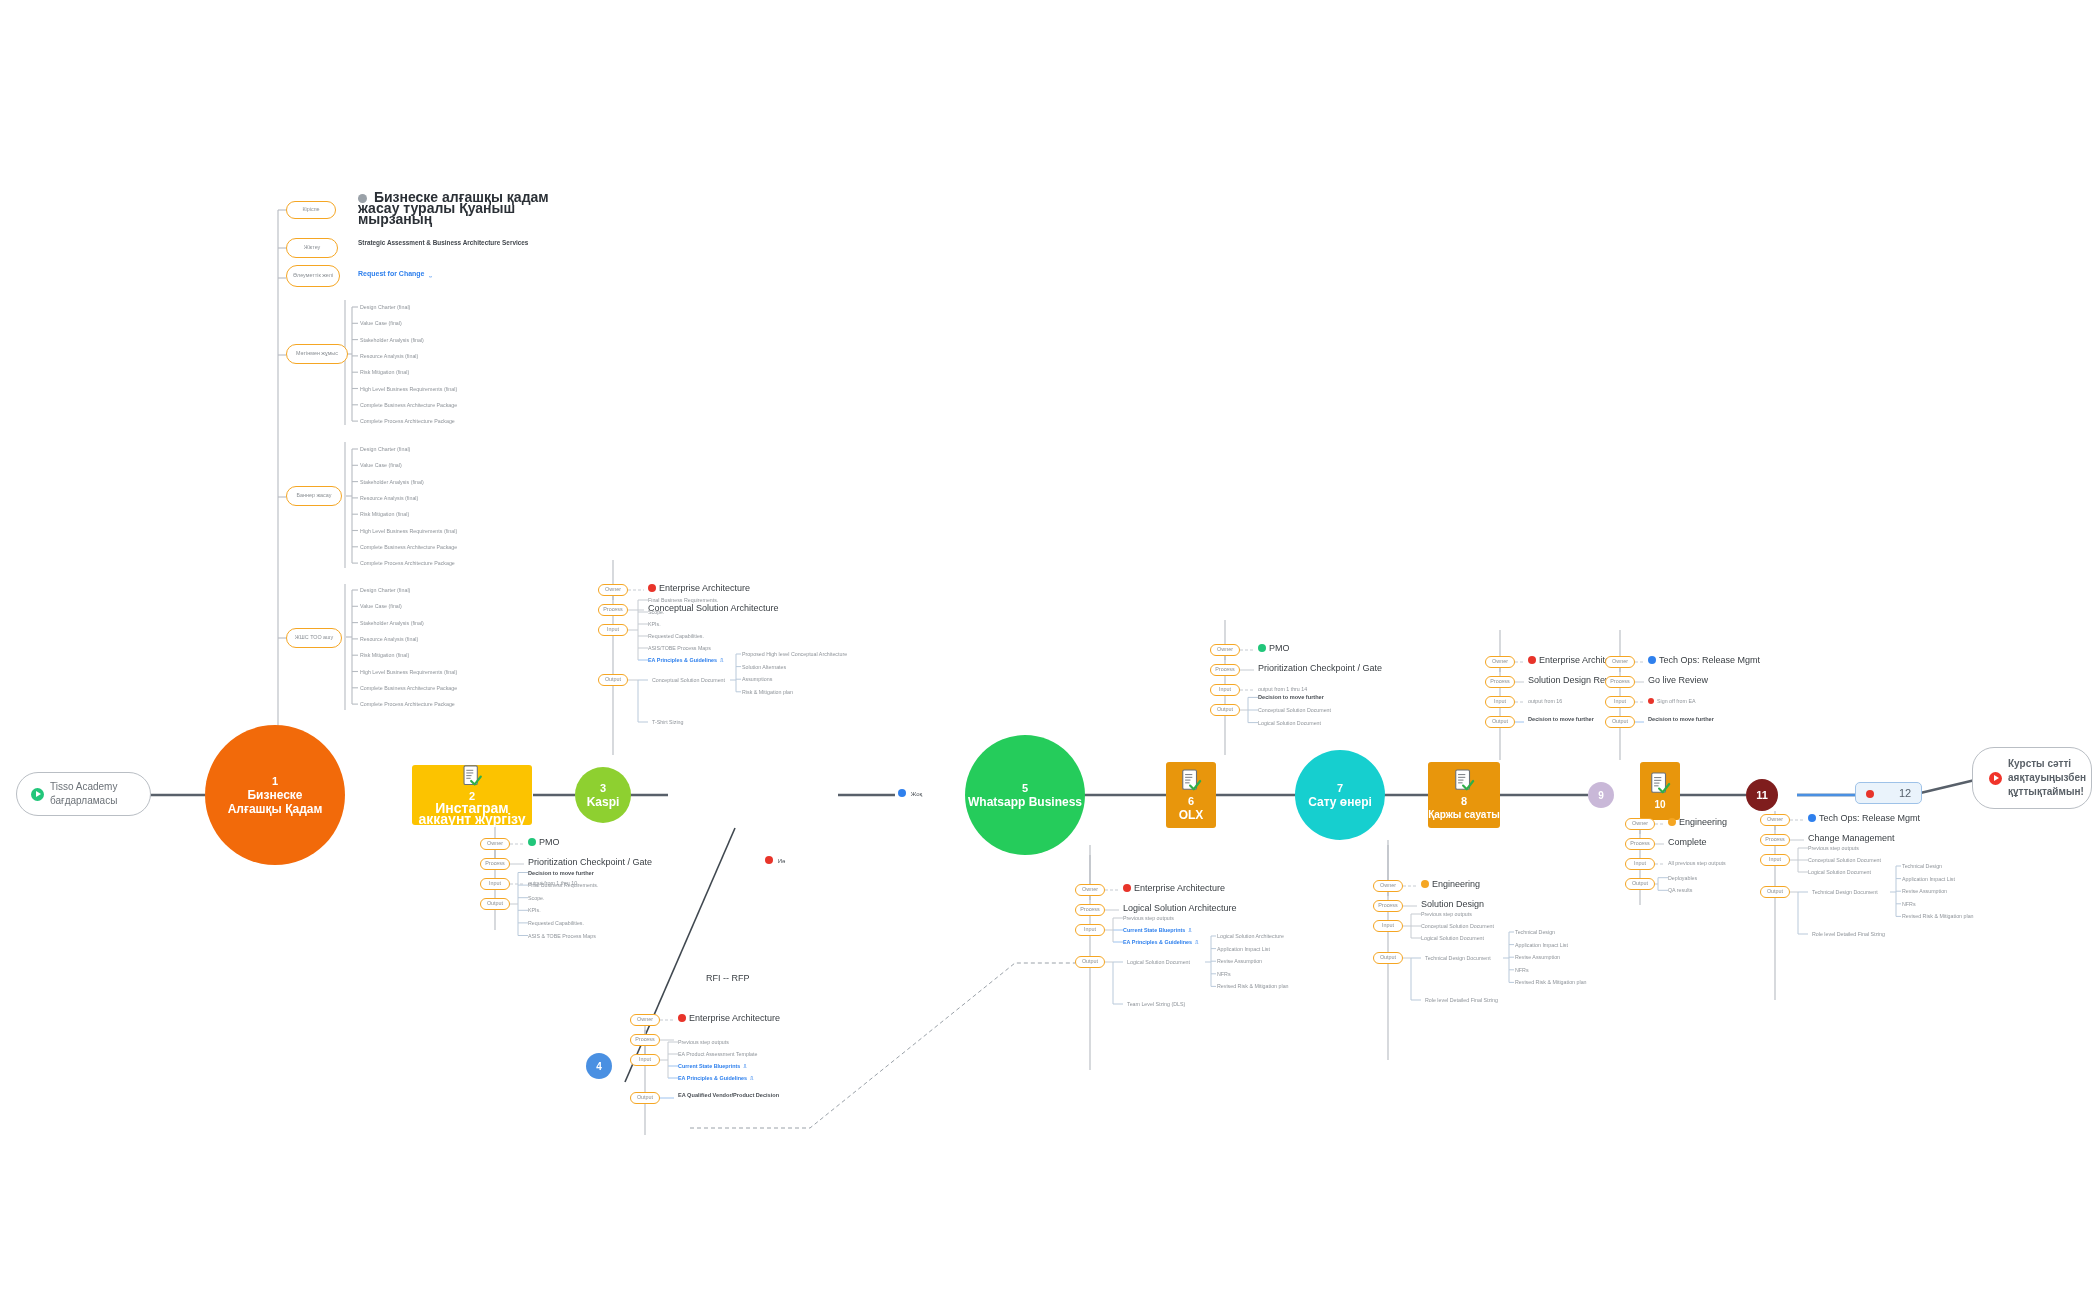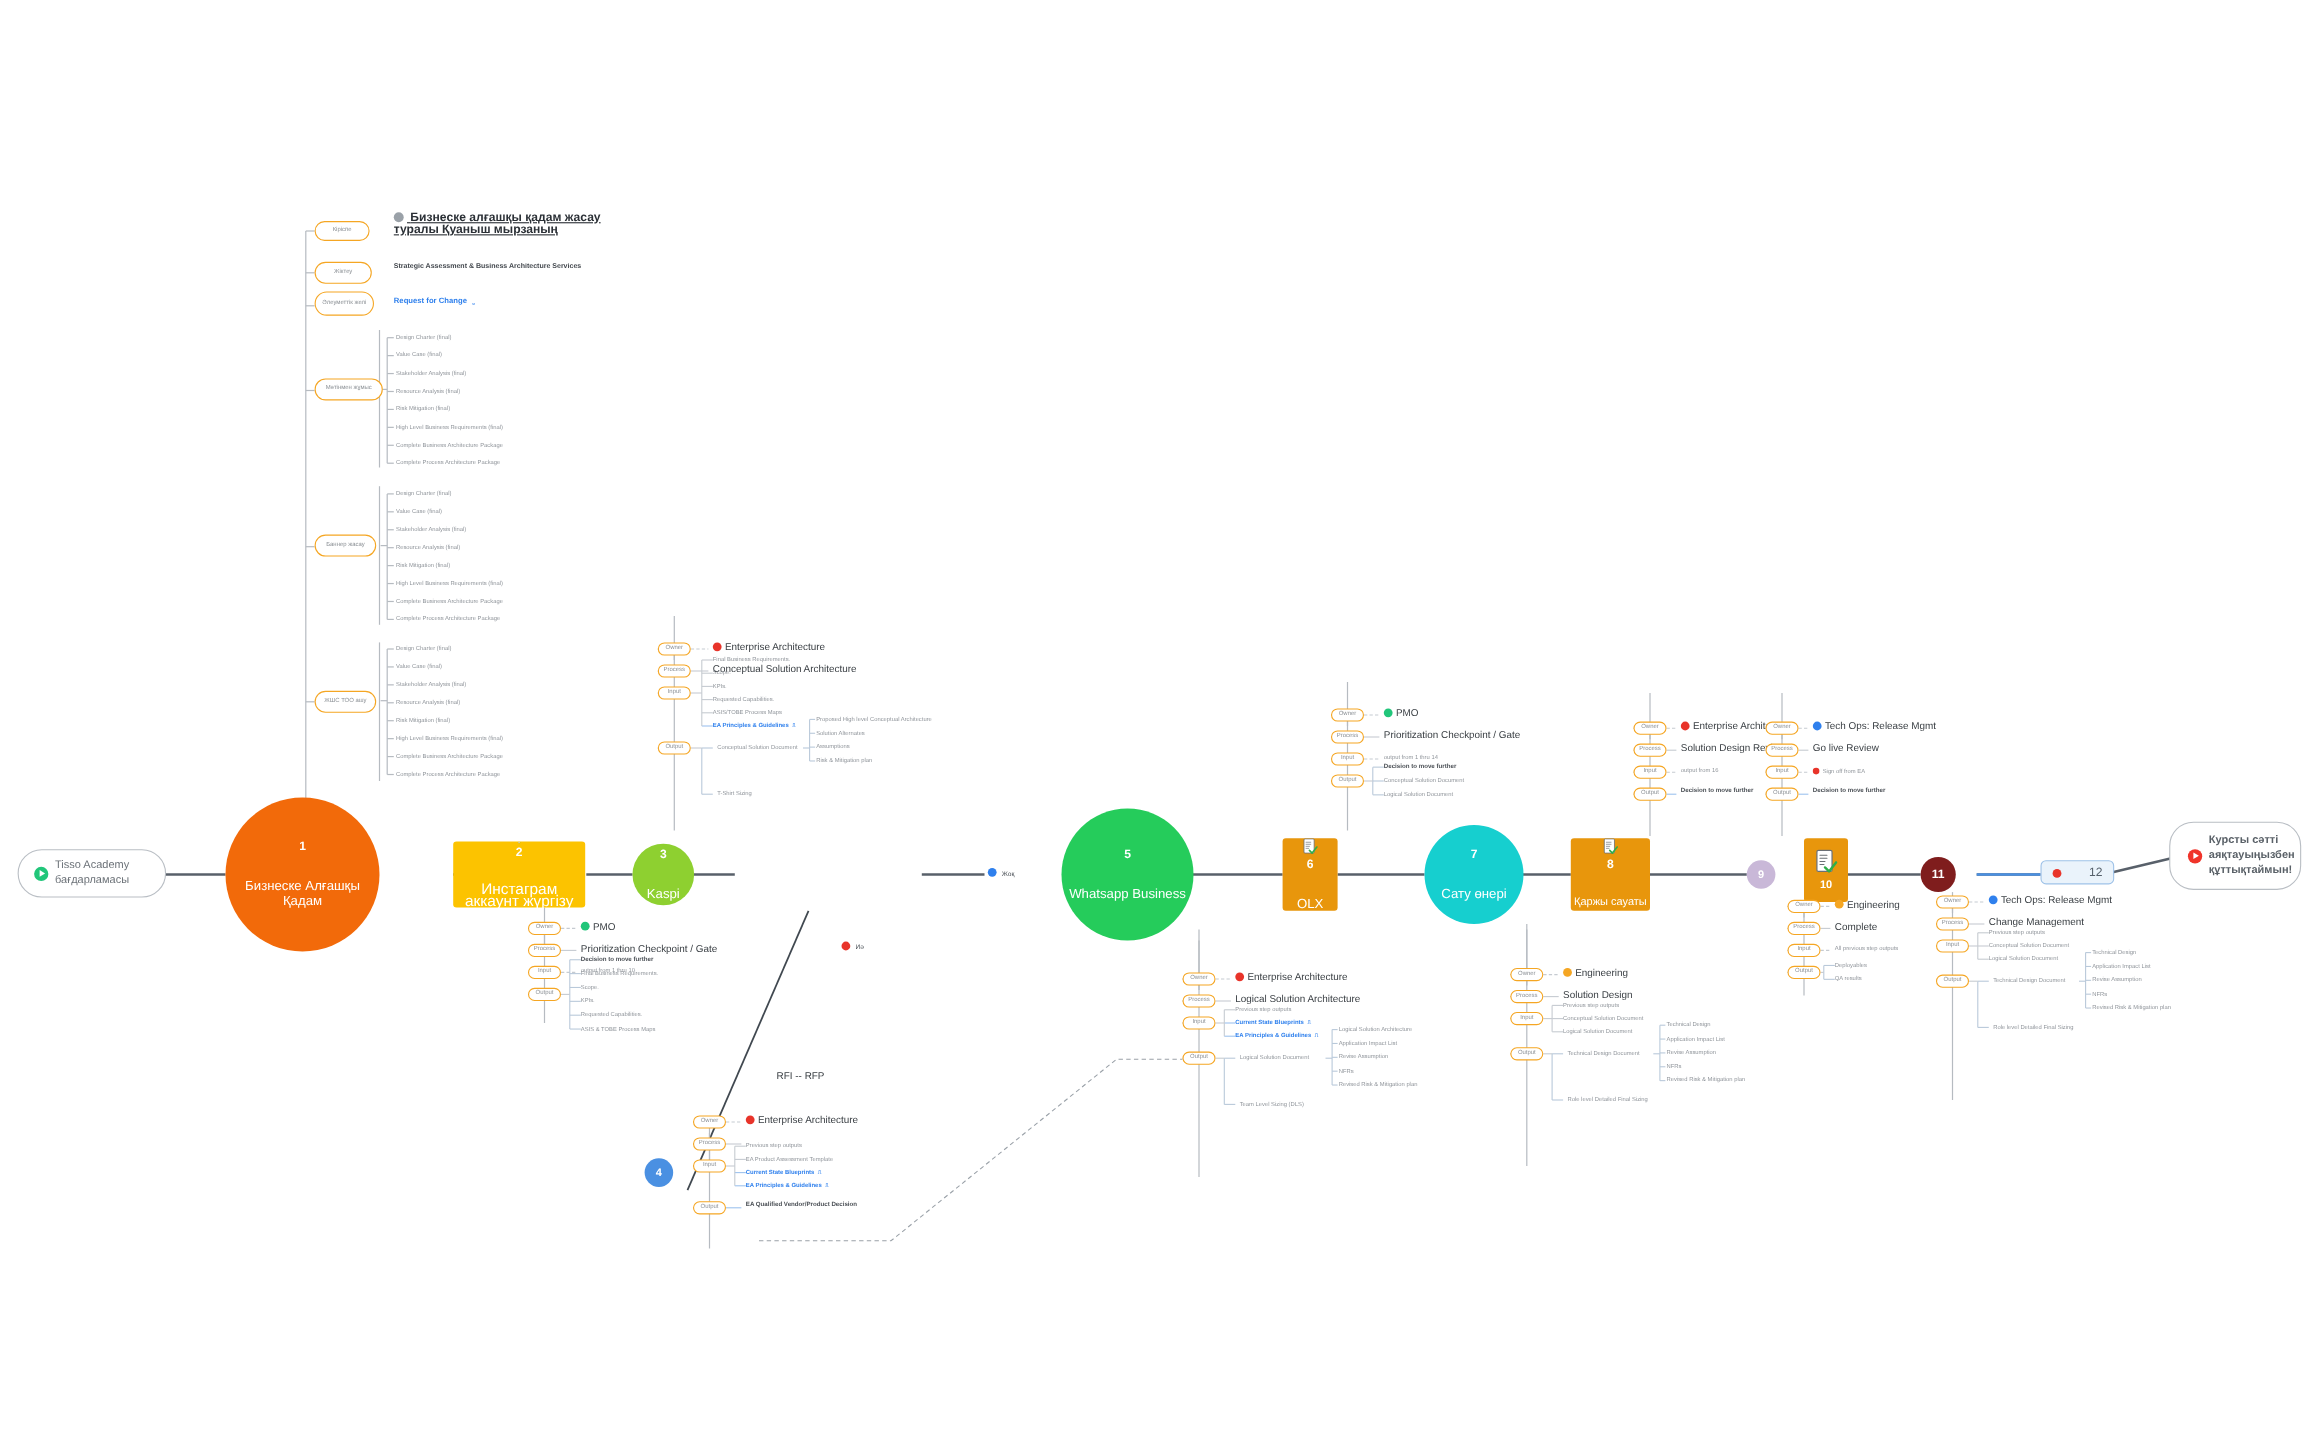--- a/index.html
+++ b/index.html
@@ -6,21 +6,21 @@
   body{width:2100px;height:1300px;position:relative;overflow:hidden;
        font-family:"Liberation Sans","DejaVu Sans",sans-serif;color:#404040;}
   .canvas{position:absolute;inset:0;}
   svg.wires{position:absolute;left:0;top:0;width:2100px;height:1300px;pointer-events:none;}
 
   
   .node{position:absolute;box-sizing:border-box;display:flex;flex-direction:column;
         align-items:center;justify-content:center;text-align:center;color:#fff;font-weight:bold;}
   .circle{border-radius:50%;}
   .num{font-size:11px;line-height:13px;font-weight:bold;}
-  .ttl{font-size:12px;line-height:14px;font-weight:normal;margin-top:21px;}
+  .ttl{font-size:12px;line-height:14px;font-weight:bold;}
 
   .n1{background:#f26a0a;}
   .n2,.n6,.n8,.n10{background:#f0a500;border-radius:3px;}
   .n2{background:#fcc300;}
   .n3{background:#8ed030;}
   .n5{background:#25cc5b;}
   .n7{background:#16cfcf;}
   .n9{background:#c9b8d8;}
   .n11{background:#7f1d1d;}
 
@@ -40,21 +40,21 @@
          font-size:5.4px;color:#8a8f94;text-align:center;line-height:7.5px;padding:2px 4px;
          display:flex;align-items:center;justify-content:center;box-sizing:border-box;}
 
   
   .t{position:absolute;white-space:nowrap;}
   .t-xs{font-size:5.3px;color:#8f949a;line-height:8px;}
   .t-s{font-size:6px;color:#6e747a;line-height:9px;}
   .t-b{font-size:5.6px;color:#4a4f55;font-weight:bold;line-height:8px;}
   .t-m{font-size:9px;color:#3b4045;line-height:12px;}
   .t-lnk-b{font-size:5.4px;color:#2f80ed;font-weight:bold;line-height:8px;}
-  .t-head{font-size:11px;color:#2b3036;font-weight:bold;line-height:11px;white-space:normal;width:200px;text-decoration:underline;}
+  .t-head{font-size:14px;color:#2b3036;font-weight:bold;line-height:11px;white-space:normal;width:200px;}
   .t-sub{font-size:6.4px;color:#43484e;font-weight:bold;line-height:9px;white-space:normal;width:210px;}
   .ico{display:inline-block;width:8px;height:8px;border-radius:50%;position:relative;top:1px;margin-right:3px;}
   .extl{font-size:5px;color:#2f80ed;margin-left:3px;}
 
   .docicon{width:22px;height:24px;margin-bottom:2px;}
   .scaleicon{width:24px;height:20px;}
   .playdot{width:13px;height:13px;border-radius:50%;background:#21c67a;display:inline-flex;
            align-items:center;justify-content:center;flex:none;}
   .playdot:after{content:"";border-left:5px solid #fff;border-top:3.5px solid transparent;
            border-bottom:3.5px solid transparent;margin-left:2px;}

